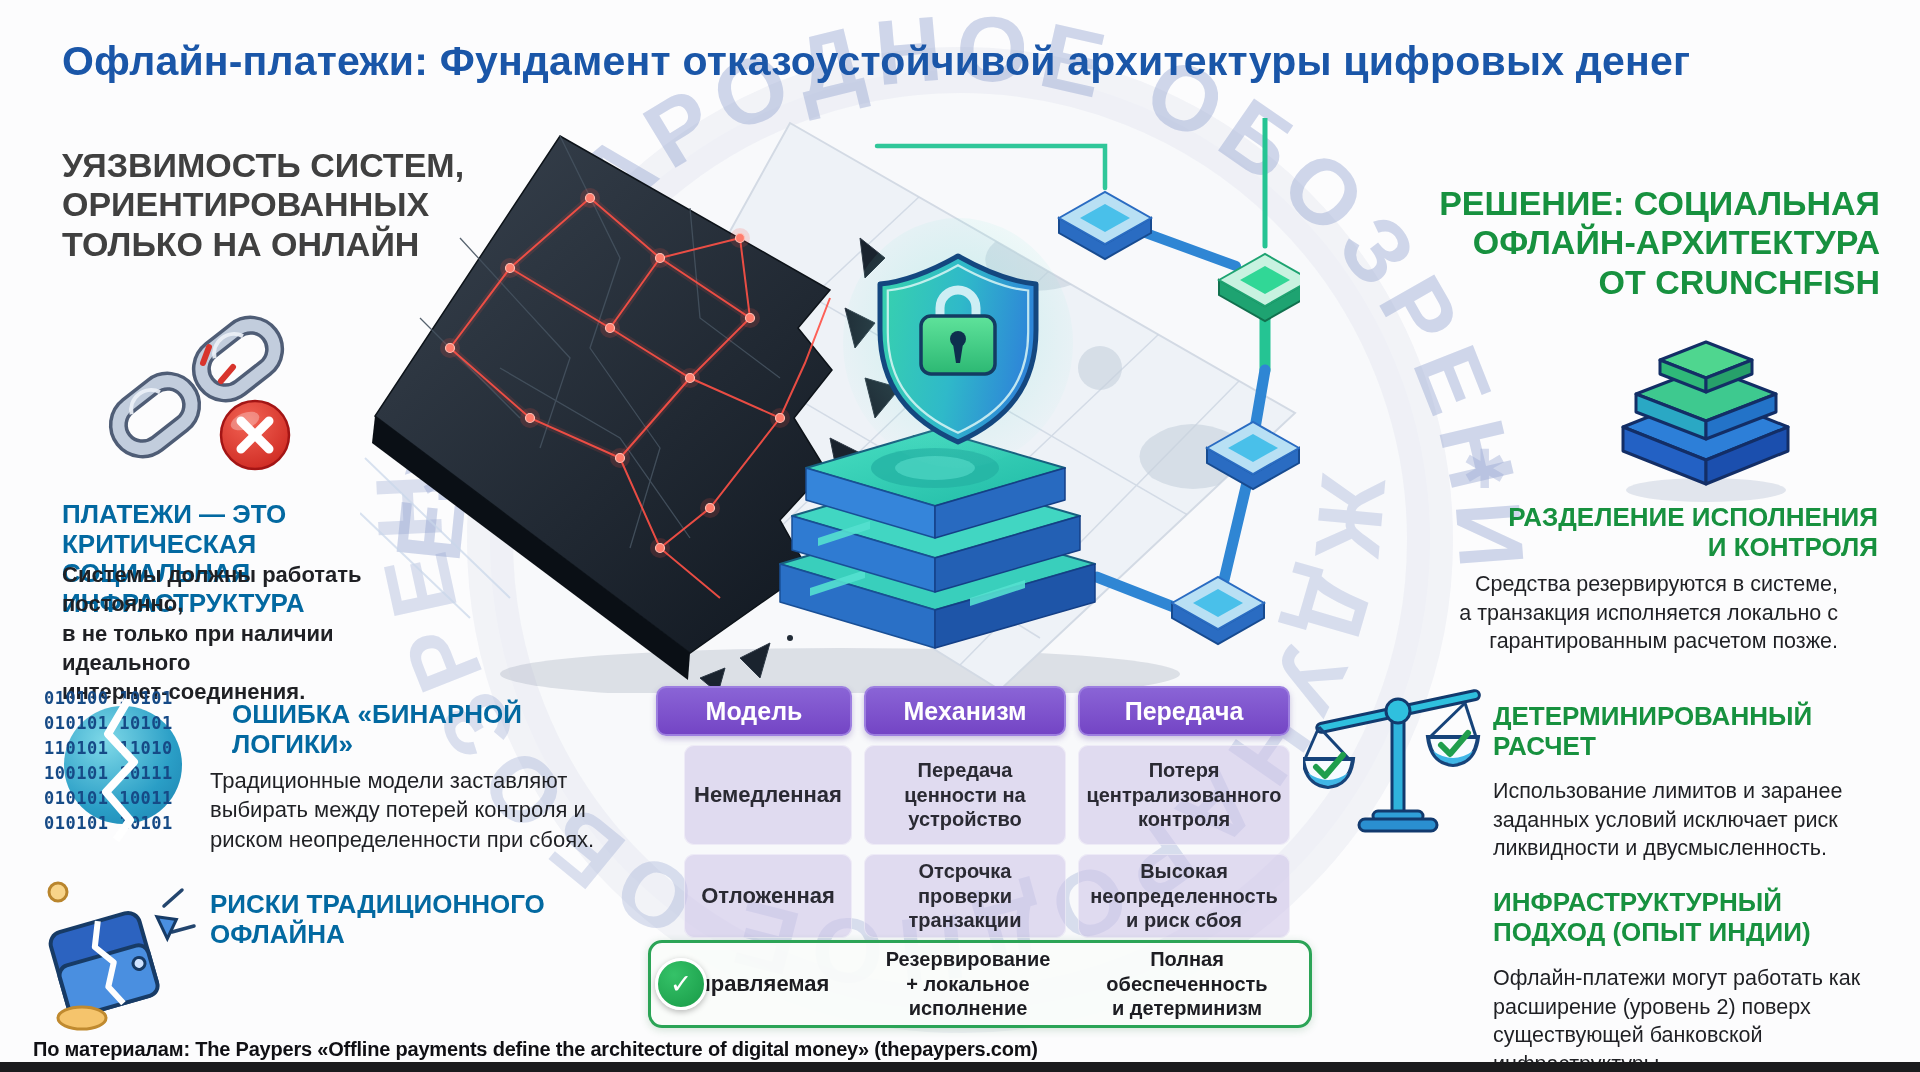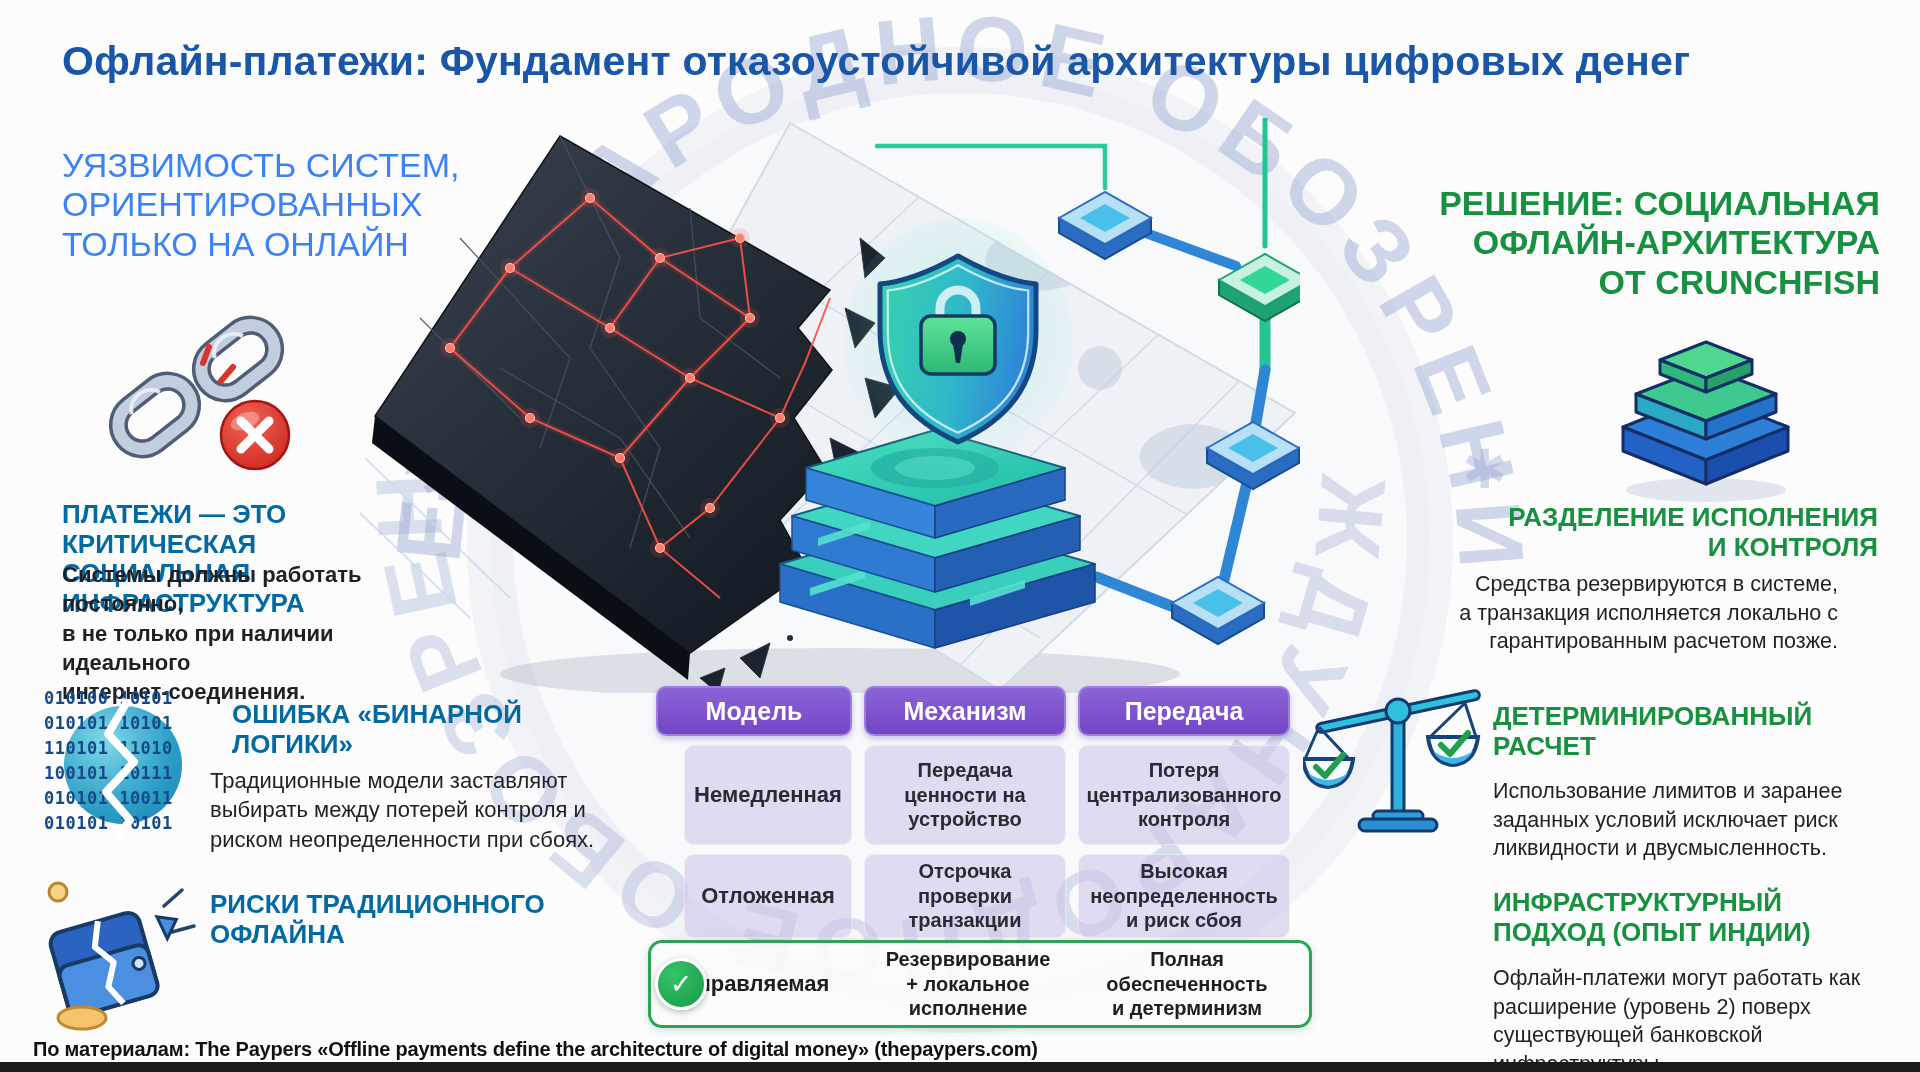--- a/index.html
+++ b/index.html
@@ -12,21 +12,21 @@
   [data-bind] { white-space:pre-line; }
 
   .title {
     position:absolute; left:62px; top:38px; font-size:41px; font-weight:bold;
     color:#1a56a8; letter-spacing:0.2px;
   }
 
   
   .l-heading {
     position:absolute; left:62px; top:146px; width:440px;
-    font-size:34px; font-weight:normal; line-height:1.16; color:#3b82f6;
+    font-size:34px; font-weight:bold; line-height:1.16; color:#404040;
   }
   .sec-title { position:absolute; font-size:26px; font-weight:bold; line-height:1.14; color:#0369a1; }
   .sec-body  { position:absolute; font-size:22px; line-height:1.33; color:#1f2024; }
   .s1-title { left:62px;  top:500px; width:420px; }
   .s1-body  { left:62px;  top:560px; width:400px;font-weight:bold; }
   .s2-title { left:210px; top:700px; width:360px;margin-left:22px; }
   .s2-body  { left:210px; top:766px; width:450px; }
   .s3-title { left:210px; top:890px; width:380px; }
   .s3-body  { left:210px; top:964px; width:450px; }
 

